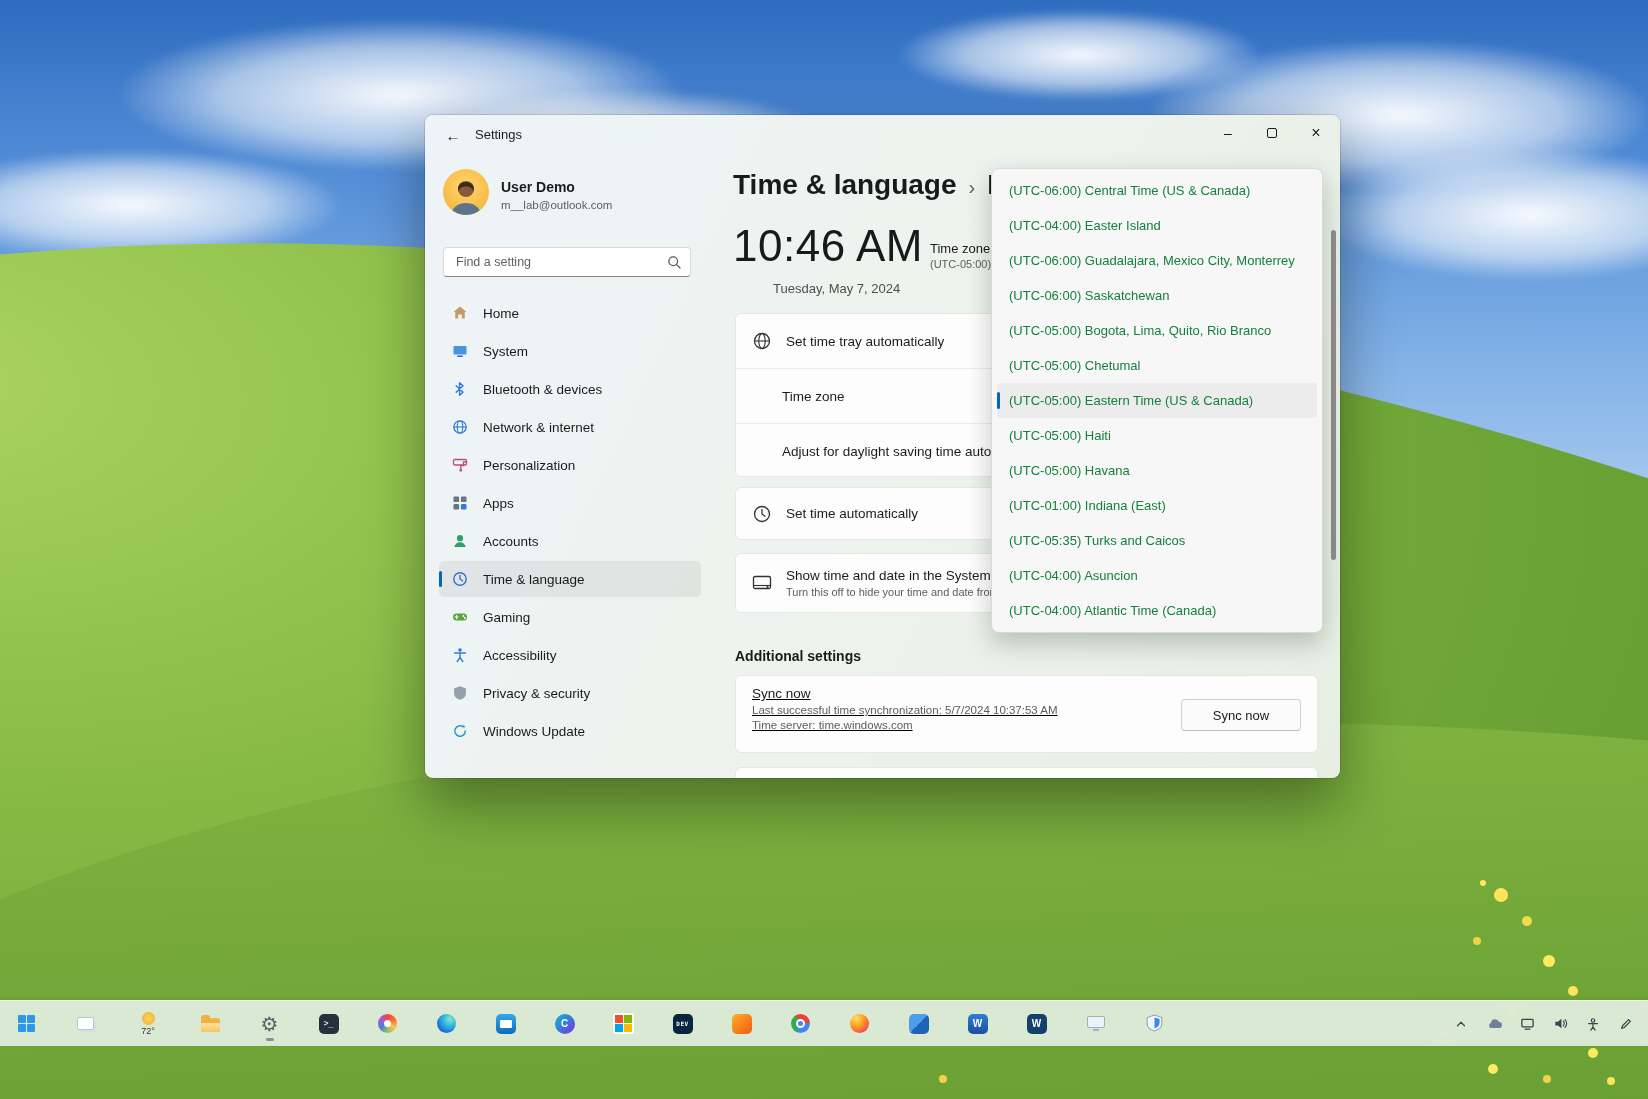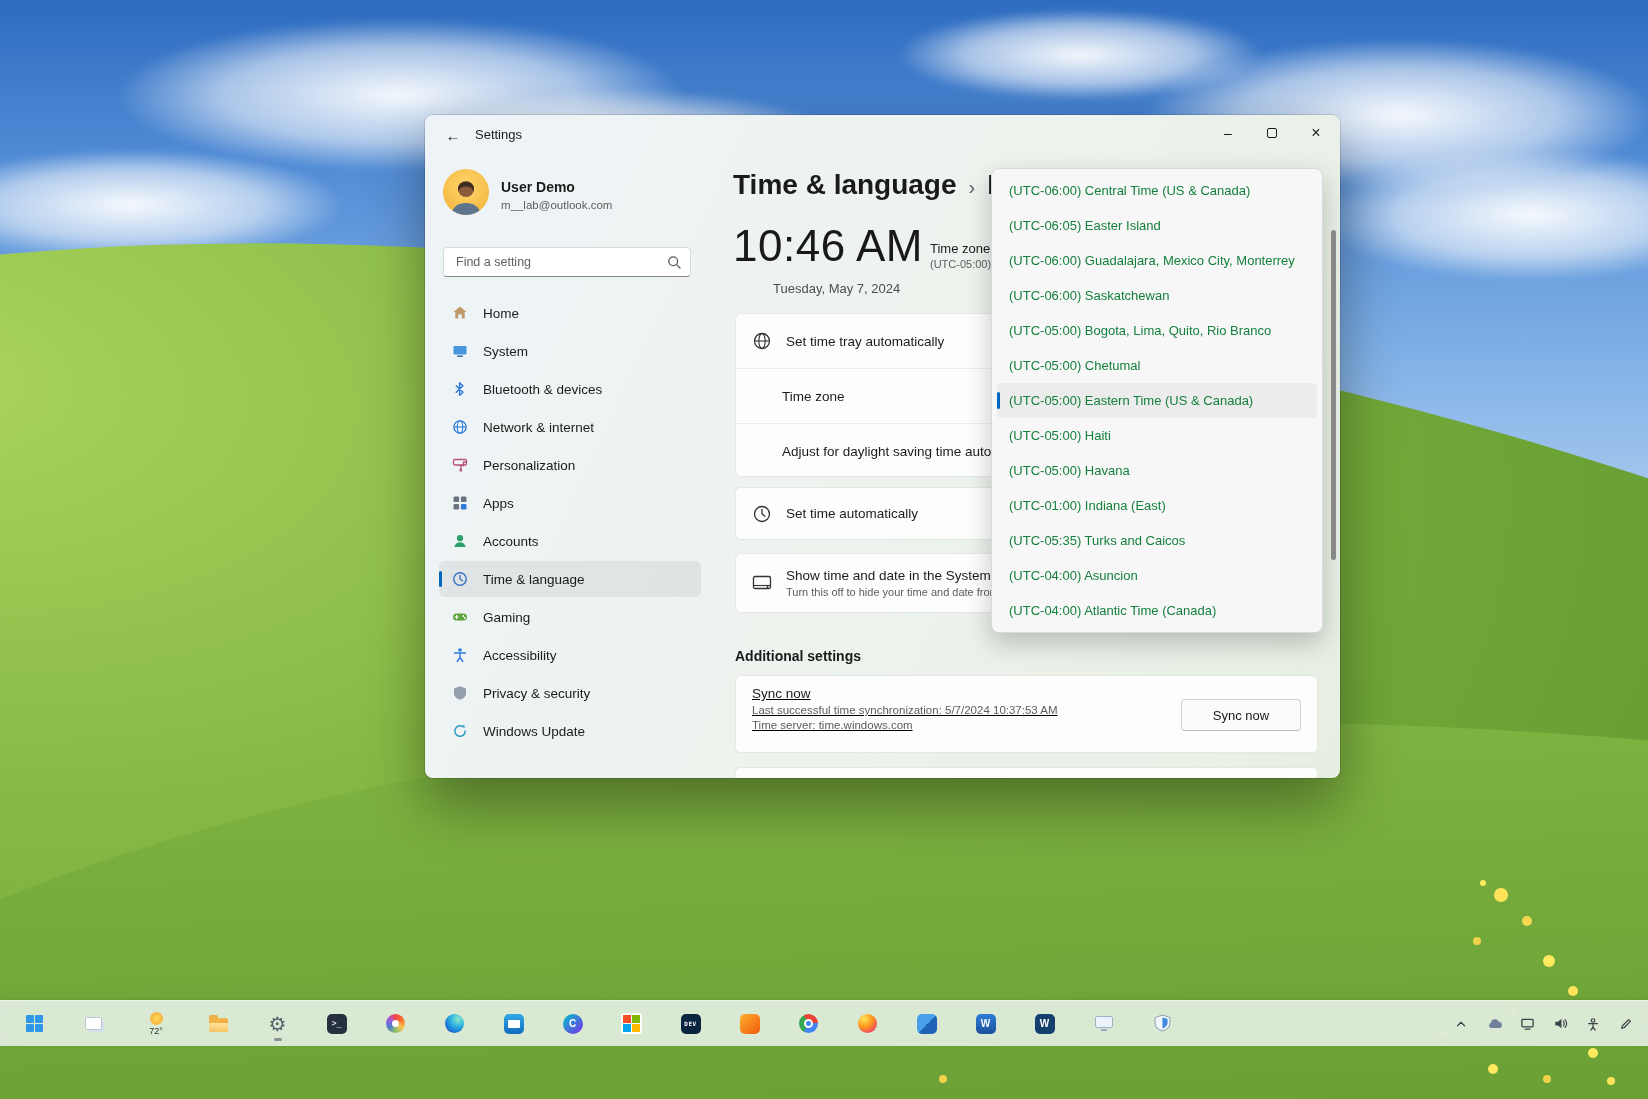--- a/index.html
+++ b/index.html
@@ -104,21 +104,21 @@
   .dd-item { position:relative; height:35px; line-height:35px; margin:0 5px; padding:0 12px;
     border-radius:4px; font-size:13px; color:#15803d; white-space:nowrap; overflow:hidden; cursor:pointer; }
   .dd-item.selected { background:#ececec; }
   .dd-item.selected::before { content:''; position:absolute; left:0; top:9px; width:3px; height:17px;
     border-radius:2px; background:#0067c0; }
 
   
   .taskbar { position:absolute; left:0; top:1000px; width:100%; height:46px;
     background:rgba(243,247,250,.82); backdrop-filter:blur(12px) saturate(1.3);
     border-top:1px solid rgba(255,255,255,.5); box-shadow:0 -1px 4px rgba(0,0,0,.08); }
-  .tb-left { position:absolute; left:16px; top:0; height:100%; display:flex; align-items:center; gap:22px; }
+  .tb-left { position:absolute; left:8px; top:0; height:100%; display:flex; align-items:center; gap:22px; }
   .tb-btn { position:relative; width:37px; height:37px; border-radius:5px; display:flex; flex-direction:column;
     align-items:center; justify-content:center; cursor:pointer; }
   .tb-btn.active::after { content:''; position:absolute; bottom:1px; width:8px; height:3px; border-radius:2px; background:#8b9096; }
   .ico-start { display:grid; grid-template-columns:8px 8px; grid-template-rows:8px 8px; gap:1.5px; }
   .ico-start i { background:#2f97e8; border-radius:1px; }
   .ico-taskview { width:17px; height:13px; background:#fff; border:1px solid #b9c6d2; border-radius:2px; box-shadow:3px 3px 0 -1px #d7e0ea; }
   .ico-sun { width:13px; height:13px; border-radius:50%; background:radial-gradient(#ffd75e,#f2a42c); }
   .tb-temp { font-size:9px; color:#333; margin-top:1px; }
   .ico-folder { position:relative; width:19px; height:14px; margin-top:2px; background:linear-gradient(#f6b64a,#e89c2e); border-radius:2.5px; }
   .ico-folder::before { content:''; position:absolute; top:-3px; left:0; width:9px; height:4px; background:#eeb04b; border-radius:2px 2px 0 0; }
@@ -405,21 +405,21 @@
         <div class="sync-btn">Sync now</div>
       </div>
 
       <div class="card card-sliver"></div>
     </main>
 
     <div class="scroll-thumb"></div>
 
     <div class="dropdown">
       <div class="dd-item">(UTC-06:00) Central Time (US &amp; Canada)</div>
-      <div class="dd-item">(UTC-06:05) Easter Island</div>
+      <div class="dd-item">(UTC-04:00) Easter Island</div>
       <div class="dd-item">(UTC-06:00) Guadalajara, Mexico City, Monterrey</div>
       <div class="dd-item">(UTC-06:00) Saskatchewan</div>
       <div class="dd-item">(UTC-05:00) Bogota, Lima, Quito, Rio Branco</div>
       <div class="dd-item">(UTC-05:00) Chetumal</div>
       <div class="dd-item selected">(UTC-05:00) Eastern Time (US &amp; Canada)</div>
       <div class="dd-item">(UTC-05:00) Haiti</div>
       <div class="dd-item">(UTC-05:00) Havana</div>
       <div class="dd-item">(UTC-01:00) Indiana (East)</div>
       <div class="dd-item">(UTC-05:35) Turks and Caicos</div>
       <div class="dd-item">(UTC-04:00) Asuncion</div>

